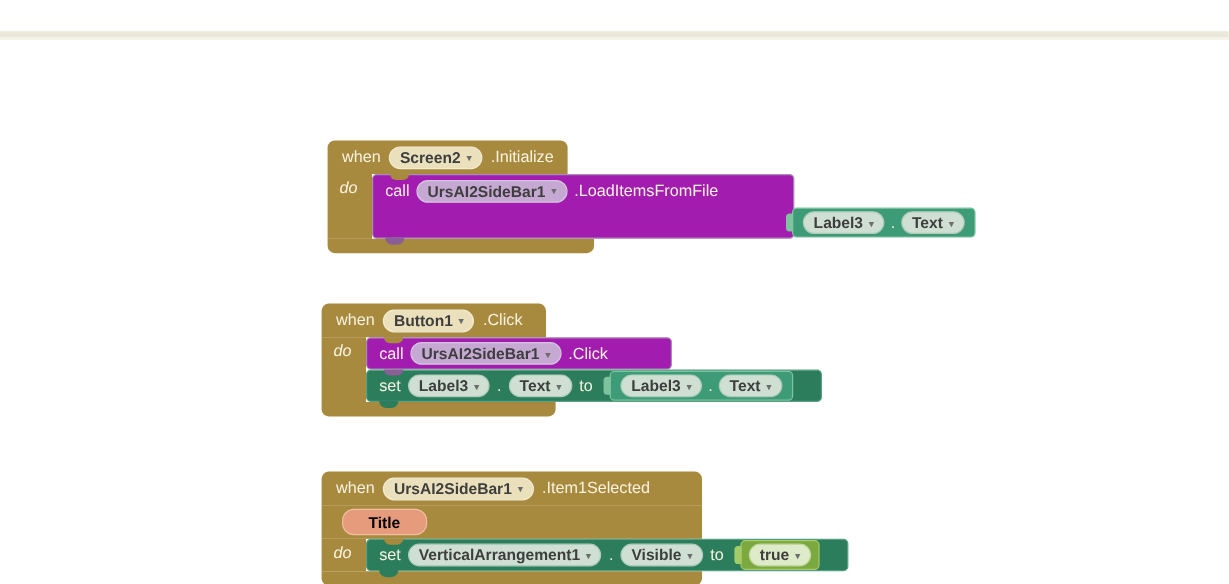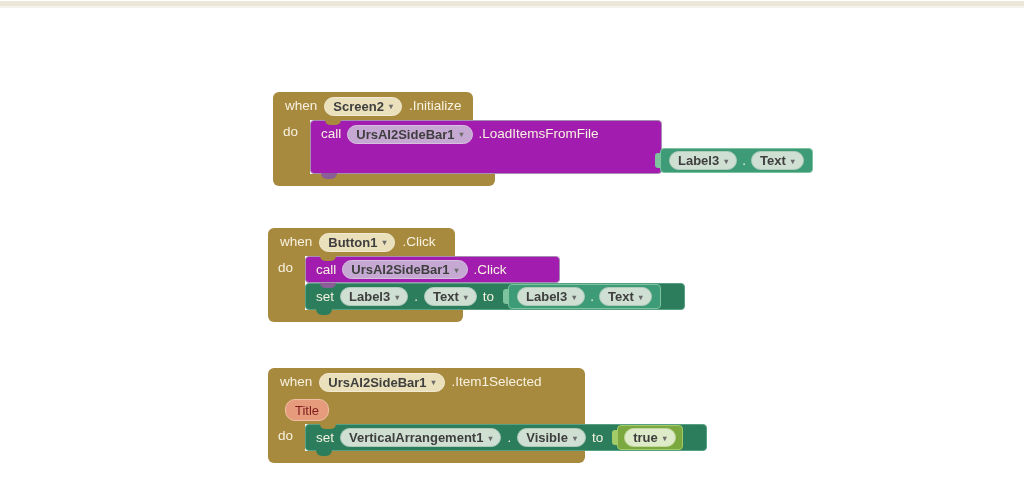--- a/index.html
+++ b/index.html
@@ -10,21 +10,21 @@
   }
   .top-strip{position:absolute;top:1px;left:0;width:1024px;height:5px;
     background:#ece8d9;border-bottom:2px solid #f5f3ea;}
 
   
   .blk{position:absolute;}
   .gold{background:#a88a3e;}
   .hdr{position:absolute;display:flex;align-items:center;gap:7px;
        height:28px;padding:0 12px;box-sizing:border-box;
        border-radius:6px 6px 0 0;}
-  .rail{position:absolute;box-sizing:border-box;}
+  .rail{position:absolute;box-sizing:border-box;font-style:italic;}
   .rail .kw{position:absolute;top:5px;left:10px;}
   .ftr{position:absolute;border-radius:0 0 6px 6px;}
   .midrow{position:absolute;}
 
   .kw{color:#f8f2e1;font-size:13.5px;line-height:1;}
 
   .stmt{position:absolute;display:flex;align-items:center;gap:6px;
         box-sizing:border-box;border-radius:4px;padding-left:10px;}
   .purple{background:#a21caf;border:1px solid #a78cb4;}
   .setter{background:#2b7d5c;border:1px solid #57a083;height:27px;padding-right:23px;}
@@ -57,23 +57,23 @@
 
   .pill{display:inline-flex;align-items:center;gap:5px;height:19px;
         padding:0 8px;border-radius:10px;box-sizing:border-box;
         font-size:13px;color:#3e3e3e;line-height:1;white-space:nowrap;font-weight:bold;}
   .pill-gold{background:#eae0bc;border:1px solid #f2ead2;}
   .pill-purple{background:#c6a9d3;border:1px solid #d6c2e0;}
   .pill-green{background:#cfe0d3;border:1px solid #aecbba;}
   .pill-lime{background:#deebc8;border:1px solid #c2d89e;}
   .arr{font-size:8px;color:#6c6c6c;line-height:1;transform:translateY(1px);}
 
-  .title-pill{position:absolute;left:17px;top:31px;height:20px;padding:0 9px;
+  .title-pill{position:absolute;left:17px;top:31px;height:20px;padding:0 21px;
         border-radius:10px;background:#e59b7c;border:1px solid #f0bfa3;
-        display:inline-flex;align-items:center;font-size:13px;color:#7f1d1d;}
+        display:inline-flex;align-items:center;font-size:13px;color:#000000;font-weight:bold;}
 
   
   #b1{left:273px;top:92px;}
   #b1 .hdr{left:0;top:0;min-width:200px;}
   #b1 .rail{left:0;top:28px;width:37px;height:54px;}
   #b1 .ftr{left:0;top:82px;width:222px;height:12px;}
   #b1 .purple-2row{left:37px;top:28px;}
 
   #b2{left:268px;top:228px;}
   #b2 .hdr{left:0;top:0;min-width:187px;}
@@ -85,21 +85,21 @@
   #b3{left:268px;top:368px;}
   #b3 .hdr{left:0;top:0;width:317px;}
   #b3 .midrow{left:0;top:28px;width:317px;height:28px;}
   #b3 .rail{left:0;top:56px;width:37px;height:27px;}
   #b3 .ftr{left:0;top:83px;width:317px;height:12px;}
   #b3 .setter{left:37px;top:56px;}
 </style>
 </head>
 <body>
 
-<div style="position:absolute;inset:0;">
+<div style="position:absolute;inset:0;margin-top:25px;">
   <div class="top-strip"></div>
 
   <div id="b1" class="blk">
     <div class="hdr gold">
       <span class="kw">when</span>
       <span class="pill pill-gold">
         <span>Screen2</span>
         <span class="arr">▾</span>
       </span>
       <span class="kw">.Initialize</span>

